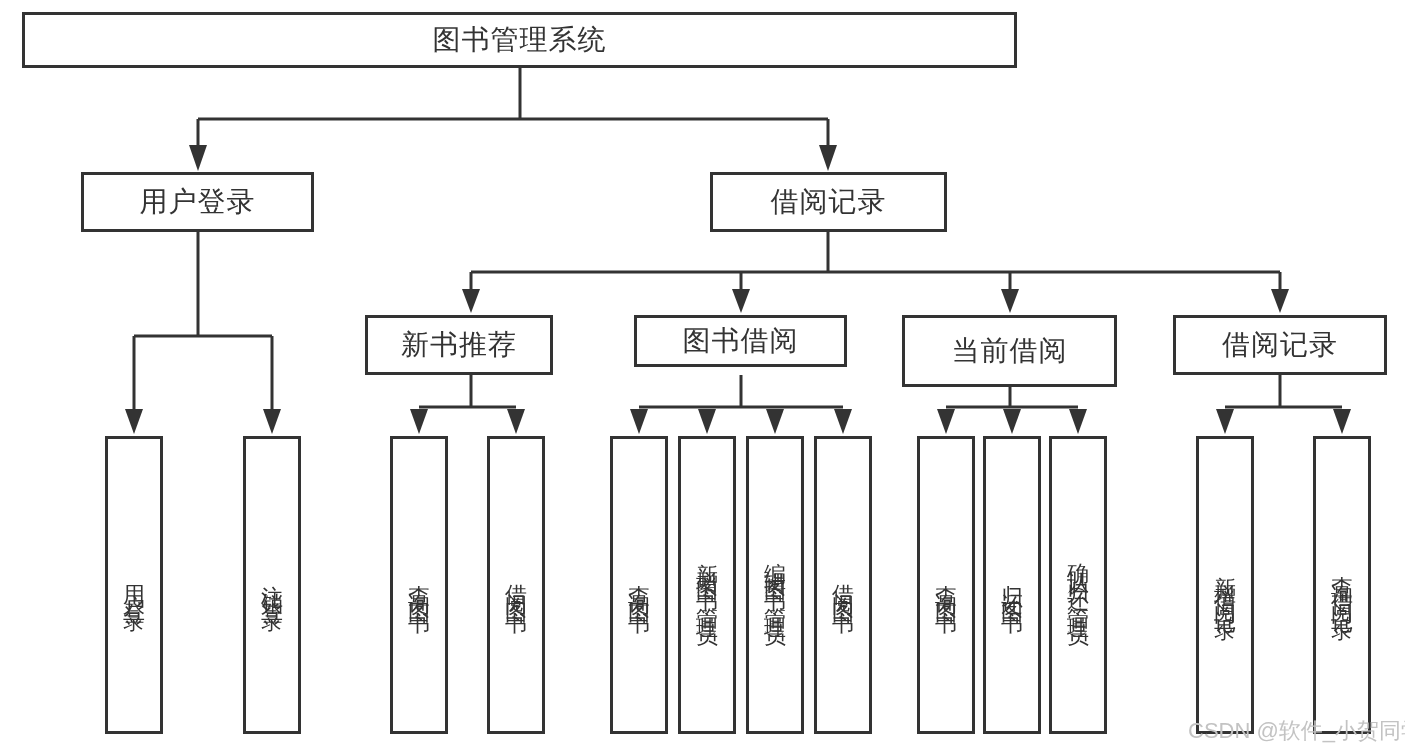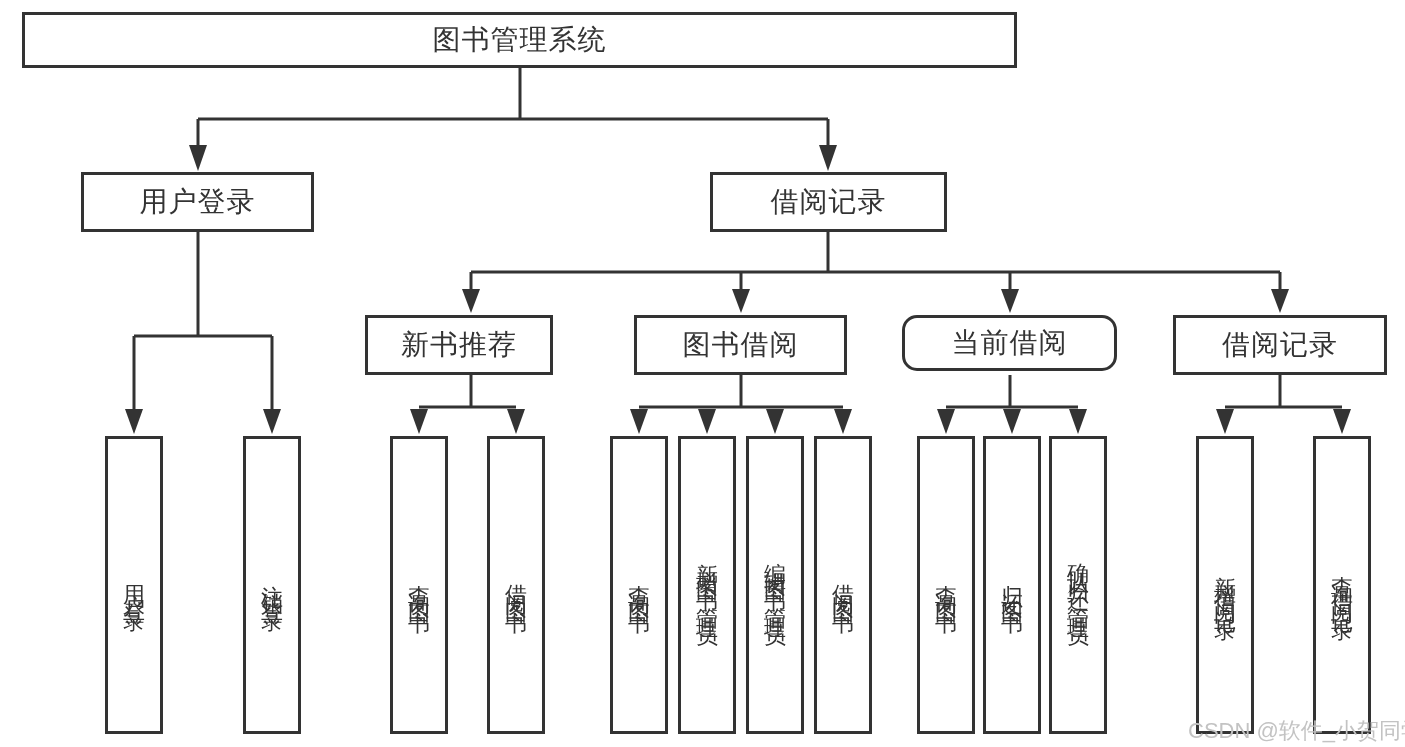--- a/index.html
+++ b/index.html
@@ -124,22 +124,22 @@
       <path d="M1333 409 L1351 409 L1342 434 Z"></path>
     </g>
   </svg>
 
   <div class="node h" style="left:22px; top:12px; width:995px; height:56px;">图书管理系统</div>
 
   <div class="node h" style="left:81px; top:172px; width:233px; height:60px;">用户登录</div>
   <div class="node h" style="left:710px; top:172px; width:237px; height:60px;">借阅记录</div>
 
   <div class="node h" style="left:365px; top:315px; width:188px; height:60px;">新书推荐</div>
-  <div class="node h" style="left:634px; top:315px; width:213px; height:60px;">图书借阅</div>
-  <div class="node h" style="left:902px; top:315px; width:215px; height:56px;border-radius:15px;">当前借阅</div>
+  <div class="node h" style="left:634px; top:315px; width:213px; height:52px;">图书借阅</div>
+  <div class="node h" style="left:902px; top:315px; width:215px; height:72px;">当前借阅</div>
   <div class="node h" style="left:1173px; top:315px; width:214px; height:60px;">借阅记录</div>
 
   <div class="node v" style="left:105px; top:436px; width:58px; height:298px;">用户登录</div>
   <div class="node v" style="left:243px; top:436px; width:58px; height:298px;">注销登录</div>
 
   <div class="node v" style="left:390px; top:436px; width:58px; height:298px;">查询图书</div>
   <div class="node v" style="left:487px; top:436px; width:58px; height:298px;">借阅图书</div>
 
   <div class="node v" style="left:610px; top:436px; width:58px; height:298px;">查询图书</div>
   <div class="node v" style="left:678px; top:436px; width:58px; height:298px;">新增图书（管理员）</div>

